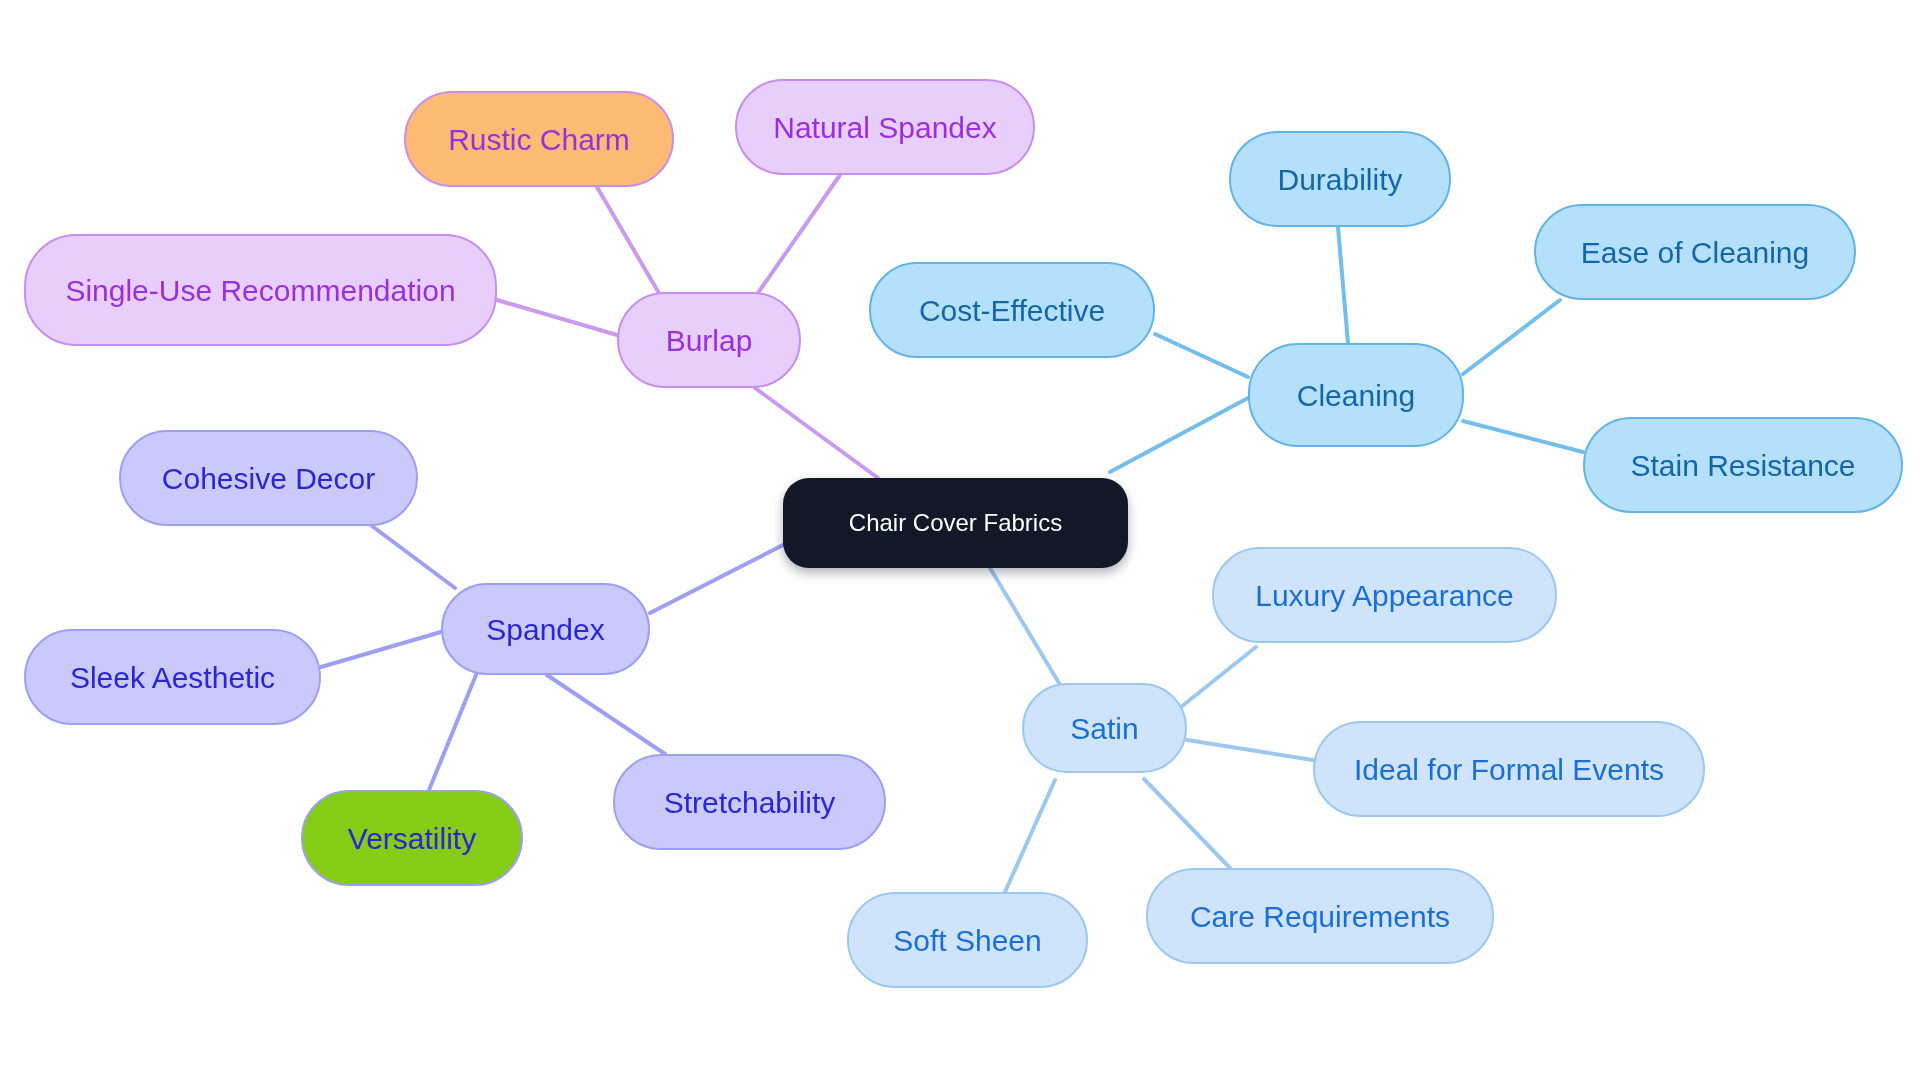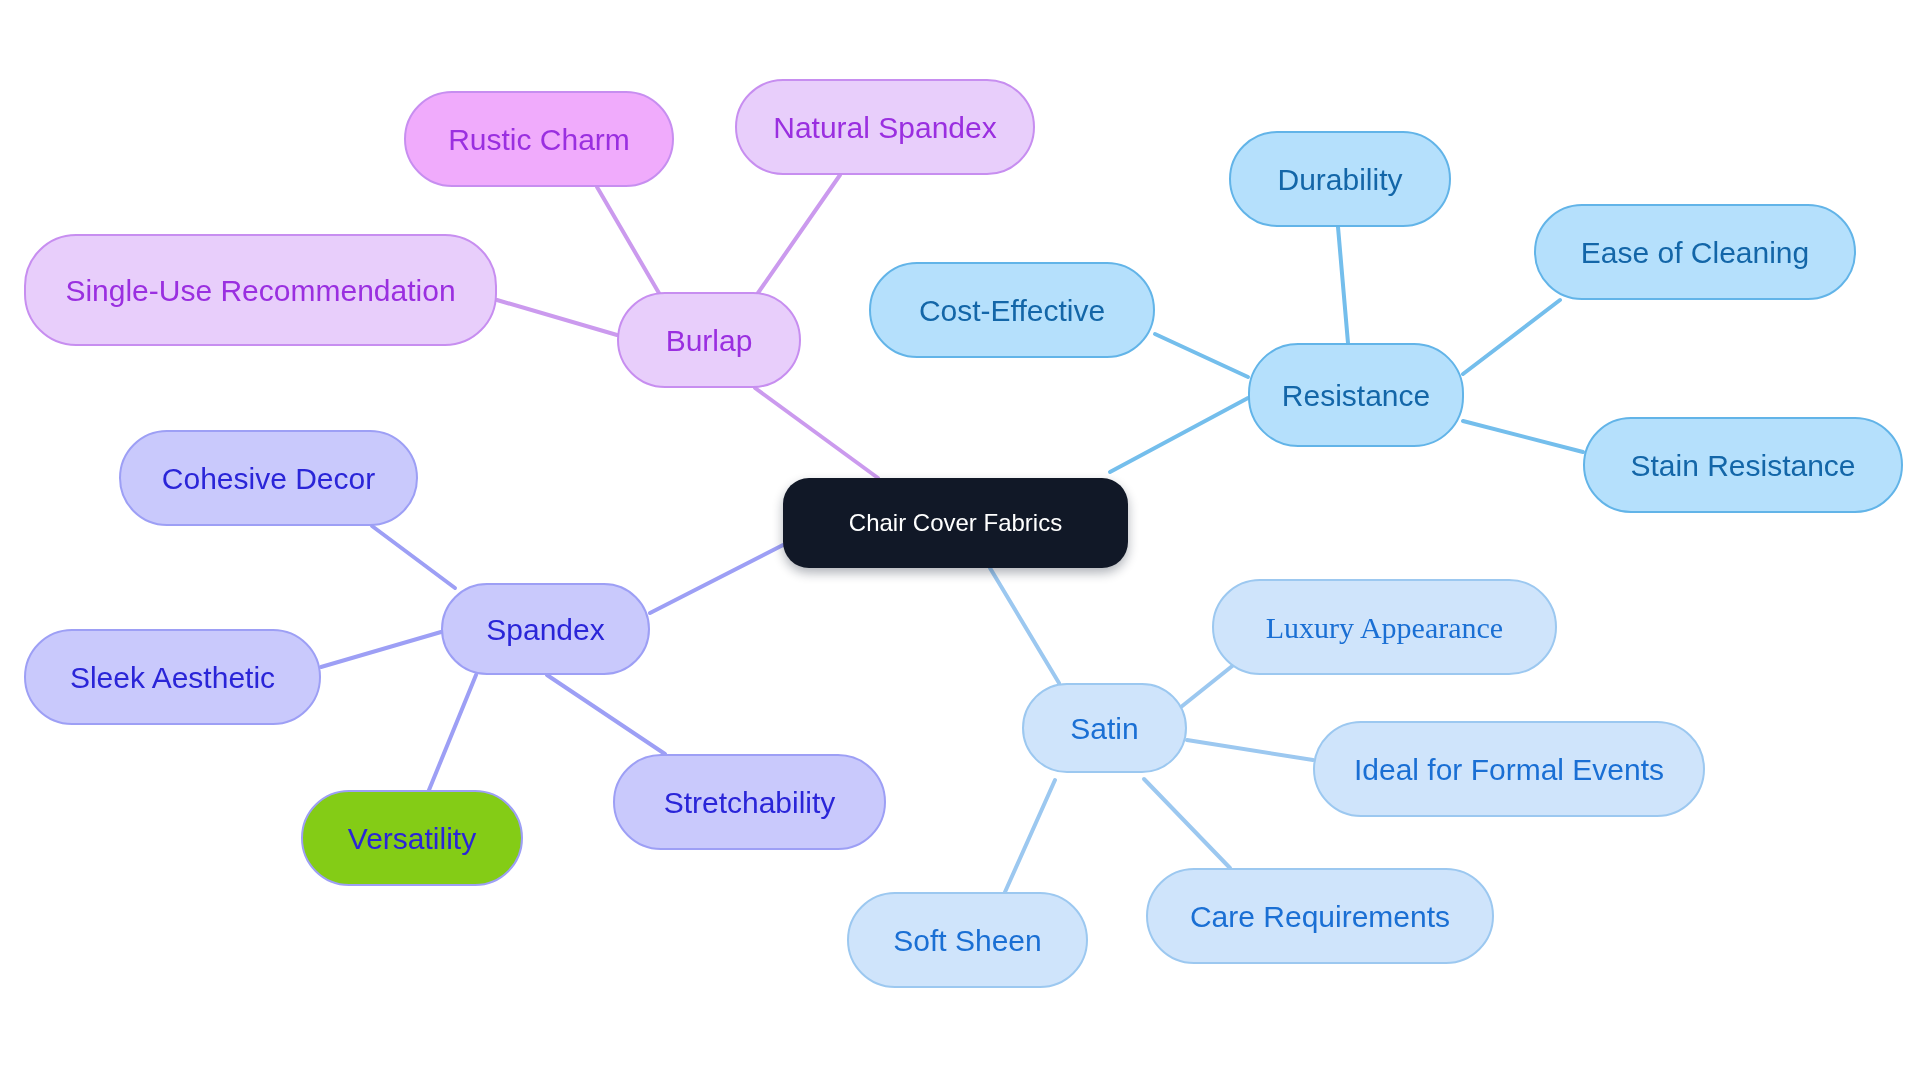--- a/index.html
+++ b/index.html
@@ -84,48 +84,48 @@
       <line x1="476" y1="675" x2="429" y2="790" stroke="#9D9FF5" stroke-width="4" stroke-linecap="round"></line>
       <line x1="547" y1="675" x2="665" y2="754" stroke="#9D9FF5" stroke-width="4" stroke-linecap="round"></line>
     </svg>
   <div id="node-layer">
       <div class="node node-root" style="left: 783px; top: 478px; width: 345px; height: 90px; background: rgb(17, 24, 39); color: rgb(255, 255, 255);">
         <span>Chair Cover Fabrics</span>
       </div>
       <div class="node node-branch" style="left: 617px; top: 292px; width: 184px; height: 96px; background: rgb(232, 206, 251); border-color: rgb(199, 142, 240); color: rgb(154, 47, 224);">
         <span>Burlap</span>
       </div>
-      <div class="node node-leaf" style="left: 404px; top: 91px; width: 270px; height: 96px; background: #f0abfc; border-color: rgb(199, 142, 240); color: rgb(154, 47, 224);">
+      <div class="node node-leaf" style="left: 404px; top: 91px; width: 270px; height: 96px; background: #fdba74; border-color: rgb(199, 142, 240); color: rgb(154, 47, 224);">
         <span>Rustic Charm</span>
       </div>
       <div class="node node-leaf" style="left: 735px; top: 79px; width: 300px; height: 96px; background: rgb(232, 206, 251); border-color: rgb(199, 142, 240); color: rgb(154, 47, 224);">
         <span>Natural Spandex</span>
       </div>
       <div class="node node-leaf" style="left: 24px; top: 234px; width: 473px; height: 112px; background: rgb(232, 206, 251); border-color: rgb(199, 142, 240); color: rgb(154, 47, 224);">
         <span>Single-Use Recommendation</span>
       </div>
       <div class="node node-branch" style="left: 1248px; top: 343px; width: 216px; height: 104px; background: rgb(181, 224, 252); border-color: rgb(98, 180, 232); color: rgb(19, 102, 168);">
-        <span>Resistance</span>
+        <span>Cleaning</span>
       </div>
       <div class="node node-leaf" style="left: 1229px; top: 131px; width: 222px; height: 96px; background: rgb(181, 224, 252); border-color: rgb(98, 180, 232); color: rgb(19, 102, 168);">
         <span>Durability</span>
       </div>
       <div class="node node-leaf" style="left: 869px; top: 262px; width: 286px; height: 96px; background: rgb(181, 224, 252); border-color: rgb(98, 180, 232); color: rgb(19, 102, 168);">
         <span>Cost-Effective</span>
       </div>
       <div class="node node-leaf" style="left: 1534px; top: 204px; width: 322px; height: 96px; background: rgb(181, 224, 252); border-color: rgb(98, 180, 232); color: rgb(19, 102, 168);">
         <span>Ease of Cleaning</span>
       </div>
       <div class="node node-leaf" style="left: 1583px; top: 417px; width: 320px; height: 96px; background: rgb(181, 224, 252); border-color: rgb(98, 180, 232); color: rgb(19, 102, 168);">
         <span>Stain Resistance</span>
       </div>
       <div class="node node-branch" style="left: 1022px; top: 683px; width: 165px; height: 90px; background: rgb(207, 228, 251); border-color: rgb(156, 200, 240); color: rgb(26, 111, 212);">
         <span>Satin</span>
       </div>
-      <div class="node node-leaf" style="left: 1212px; top: 579px; width: 345px; height: 96px; background: rgb(207, 228, 251); border-color: rgb(156, 200, 240); color: rgb(26, 111, 212); font-family: Liberation Serif, serif;">
+      <div class="node node-leaf" style="left: 1212px; top: 547px; width: 345px; height: 96px; background: rgb(207, 228, 251); border-color: rgb(156, 200, 240); color: rgb(26, 111, 212);">
         <span>Luxury Appearance</span>
       </div>
       <div class="node node-leaf" style="left: 1313px; top: 721px; width: 392px; height: 96px; background: rgb(207, 228, 251); border-color: rgb(156, 200, 240); color: rgb(26, 111, 212);">
         <span>Ideal for Formal Events</span>
       </div>
       <div class="node node-leaf" style="left: 847px; top: 892px; width: 241px; height: 96px; background: rgb(207, 228, 251); border-color: rgb(156, 200, 240); color: rgb(26, 111, 212);">
         <span>Soft Sheen</span>
       </div>
       <div class="node node-leaf" style="left: 1146px; top: 868px; width: 348px; height: 96px; background: rgb(207, 228, 251); border-color: rgb(156, 200, 240); color: rgb(26, 111, 212);">
         <span>Care Requirements</span>

